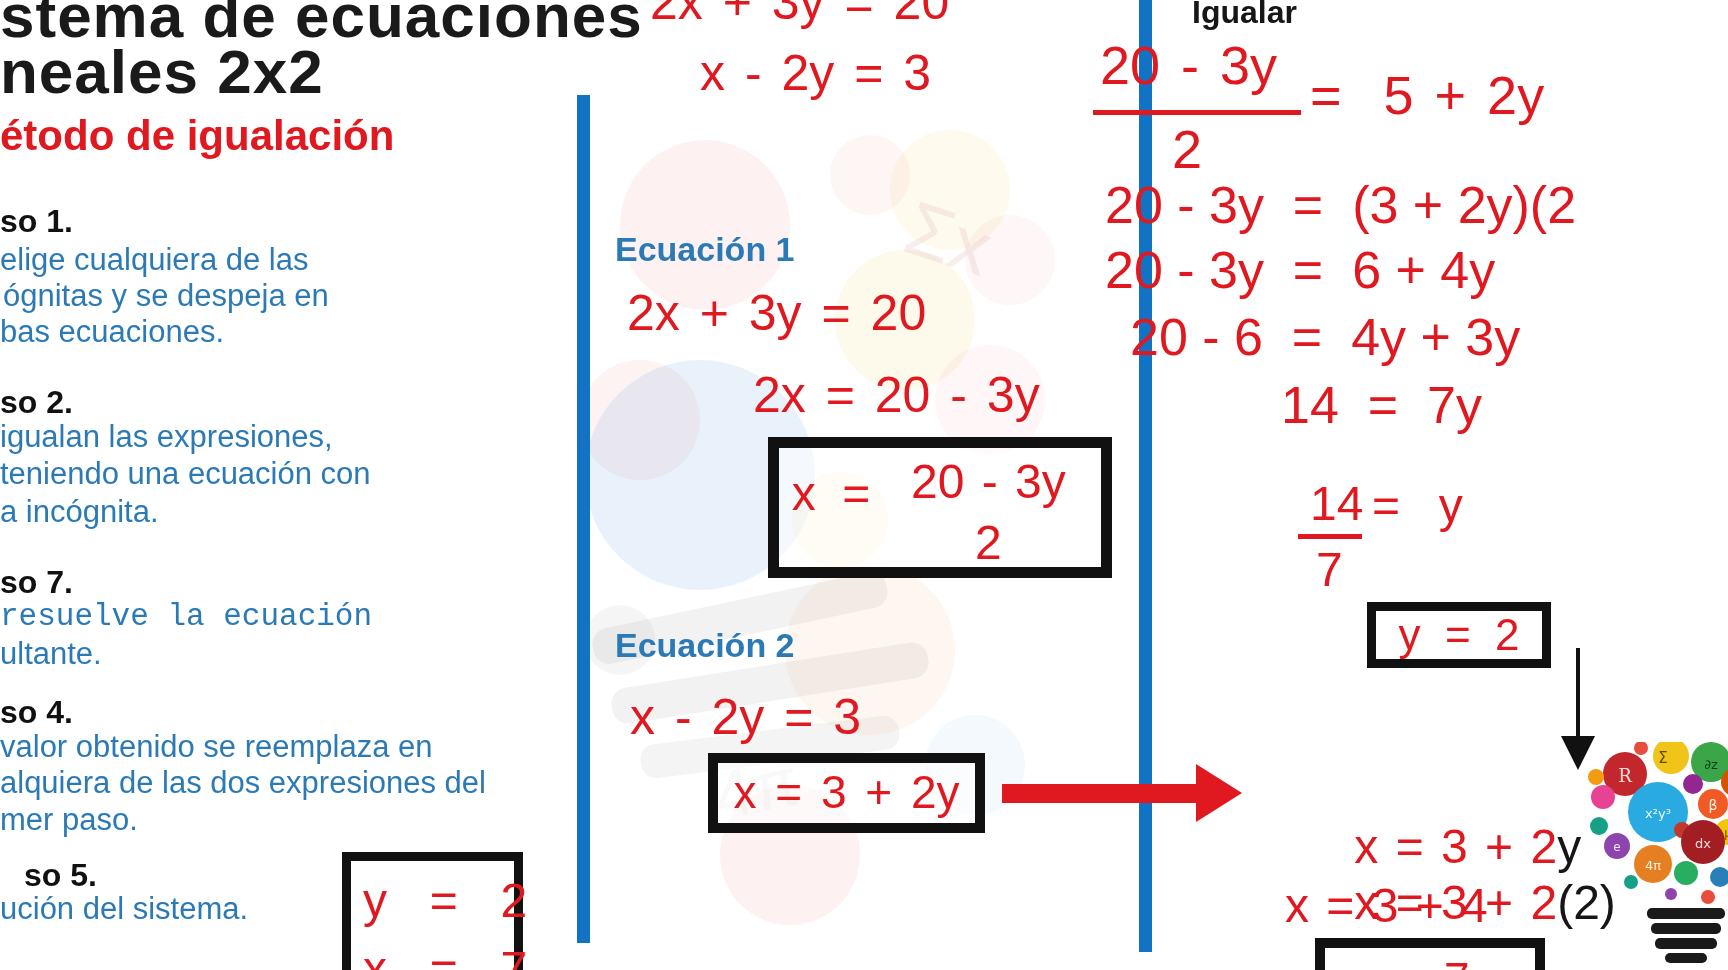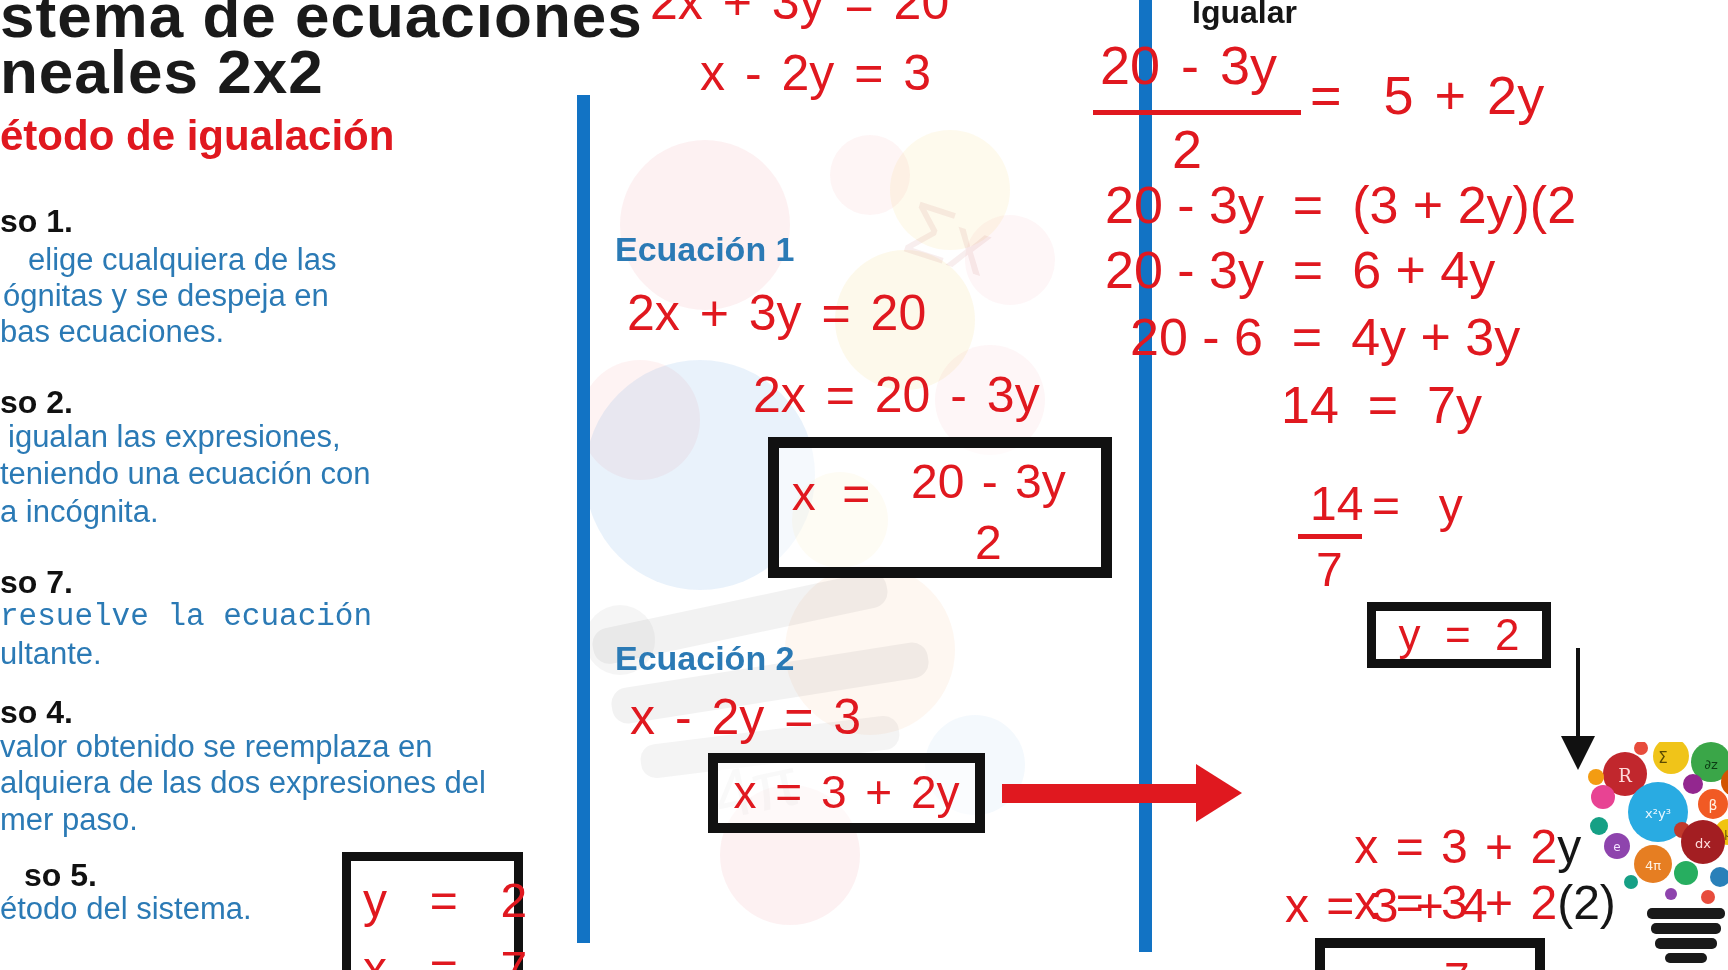--- a/index.html
+++ b/index.html
@@ -52,40 +52,40 @@
     <rect x="640" y="730" width="260" height="34" rx="15" fill="rgba(130,130,130,0.09)" transform="rotate(-7 770 747)"></rect>
     <text x="900" y="250" font-size="76" fill="rgba(190,90,90,0.10)" transform="rotate(18 900 250)" font-family="Liberation Sans, sans-serif">Σx</text>
     <text x="720" y="820" font-size="68" fill="rgba(120,120,120,0.10)" transform="rotate(-12 720 820)" font-family="Liberation Sans, sans-serif">4π</text>
   </svg>
 
   <div class="abs title z2" style="left:0;top:-20px;">stema de ecuaciones</div>
   <div class="abs title z2" style="left:0;top:36px;">neales 2x2</div>
   <div class="abs subtitle z2" style="left:0;top:112px;">étodo de igualación</div>
 
   <div class="abs steplabel z2" style="left:0;top:203px;">so 1.</div>
-  <div class="abs stepline z2" style="left:0;top:242px;padding-left:28px;">elige cualquiera de las</div>
+  <div class="abs stepline z2" style="left:0;top:242px;">elige cualquiera de las</div>
   <div class="abs stepline z2" style="left:3px;top:278px;">ógnitas y se despeja en</div>
   <div class="abs stepline z2" style="left:0;top:314px;">bas ecuaciones.</div>
 
   <div class="abs steplabel z2" style="left:0;top:384px;">so 2.</div>
-  <div class="abs stepline z2" style="left:8px;top:419px;">igualan las expresiones,</div>
+  <div class="abs stepline z2" style="left:0;top:419px;">igualan las expresiones,</div>
   <div class="abs stepline z2" style="left:0;top:456px;">teniendo una ecuación con</div>
   <div class="abs stepline z2" style="left:0;top:494px;">a incógnita.</div>
 
   <div class="abs steplabel z2" style="left:0;top:564px;">so 7.</div>
   <div class="abs stepline z2" style="left:0;top:599px;font-family:Liberation Mono, monospace;">resuelve la ecuación</div>
   <div class="abs stepline z2" style="left:0;top:636px;">ultante.</div>
 
   <div class="abs steplabel z2" style="left:0;top:694px;">so 4.</div>
   <div class="abs stepline z2" style="left:0;top:729px;">valor obtenido se reemplaza en</div>
   <div class="abs stepline z2" style="left:0;top:765px;">alquiera de las dos expresiones del</div>
   <div class="abs stepline z2" style="left:0;top:802px;">mer paso.</div>
 
   <div class="abs steplabel z2" style="left:0;top:857px;padding-left:24px;">so 5.</div>
-  <div class="abs stepline z2" style="left:0;top:891px;">étodo del sistema.</div>
+  <div class="abs stepline z2" style="left:0;top:891px;">ución del sistema.</div>
 
   <div class="abs box z2" style="left:342px;top:852px;width:181px;height:145px;border-width:9px;padding:4px 0 0 12px;">
     <div class="pre" style="font-size:48px;color:var(--red);line-height:72px;word-spacing:8px;">y  =  2</div>
     <div class="pre" style="font-size:48px;color:var(--red);line-height:64px;word-spacing:8px;">x  =  7</div>
   </div>
 
   <div class="abs z1" style="left:577px;top:95px;width:13px;height:848px;background:var(--blue-line);"></div>
 
   <div class="abs eq z2" style="left:650px;top:-25px;font-size:50px;">2x + 3y = 20</div>
   <div class="abs eq z2" style="left:700px;top:46px;font-size:50px;">x - 2y = 3</div>
@@ -97,21 +97,21 @@
 
   <div class="abs box z2" style="left:768px;top:437px;width:344px;height:141px;border-width:11px;display:flex;justify-content:center;gap:18px;padding-top:6px;">
     <div class="pre" style="font-size:48px;color:var(--red);margin-top:12px;">x  =</div>
     <div style="display:flex;flex-direction:column;align-items:center;">
       <div class="pre" style="font-size:48px;color:var(--red);word-spacing:4px;">20 - 3y</div>
       <div class="fracbar" style="width:200px;height:5px;margin:3px 0;"></div>
       <div class="pre" style="font-size:48px;color:var(--red);">2</div>
     </div>
   </div>
 
-  <div class="abs ecu-label z2" style="left:615px;top:626px;margin-top:13px;">Ecuación 2</div>
+  <div class="abs ecu-label z2" style="left:615px;top:626px;">Ecuación 2</div>
   <div class="abs eq z2" style="left:630px;top:690px;font-size:50px;">x - 2y = 3</div>
 
   <div class="abs box z2" style="left:708px;top:753px;width:277px;height:80px;border-width:10px;display:flex;align-items:center;justify-content:center;">
     <div class="eq" style="font-size:46px;">x = 3 + 2y</div>
   </div>
 
   <div class="abs z3" style="left:1002px;top:784px;width:194px;height:19px;background:var(--red);"></div>
   <div class="abs z3" style="left:1196px;top:764px;width:0;height:0;border-left:46px solid var(--red);border-top:29px solid transparent;border-bottom:29px solid transparent;"></div>
 
   <div class="abs z1" style="left:1139px;top:0;width:13px;height:952px;background:var(--blue-line);"></div>

